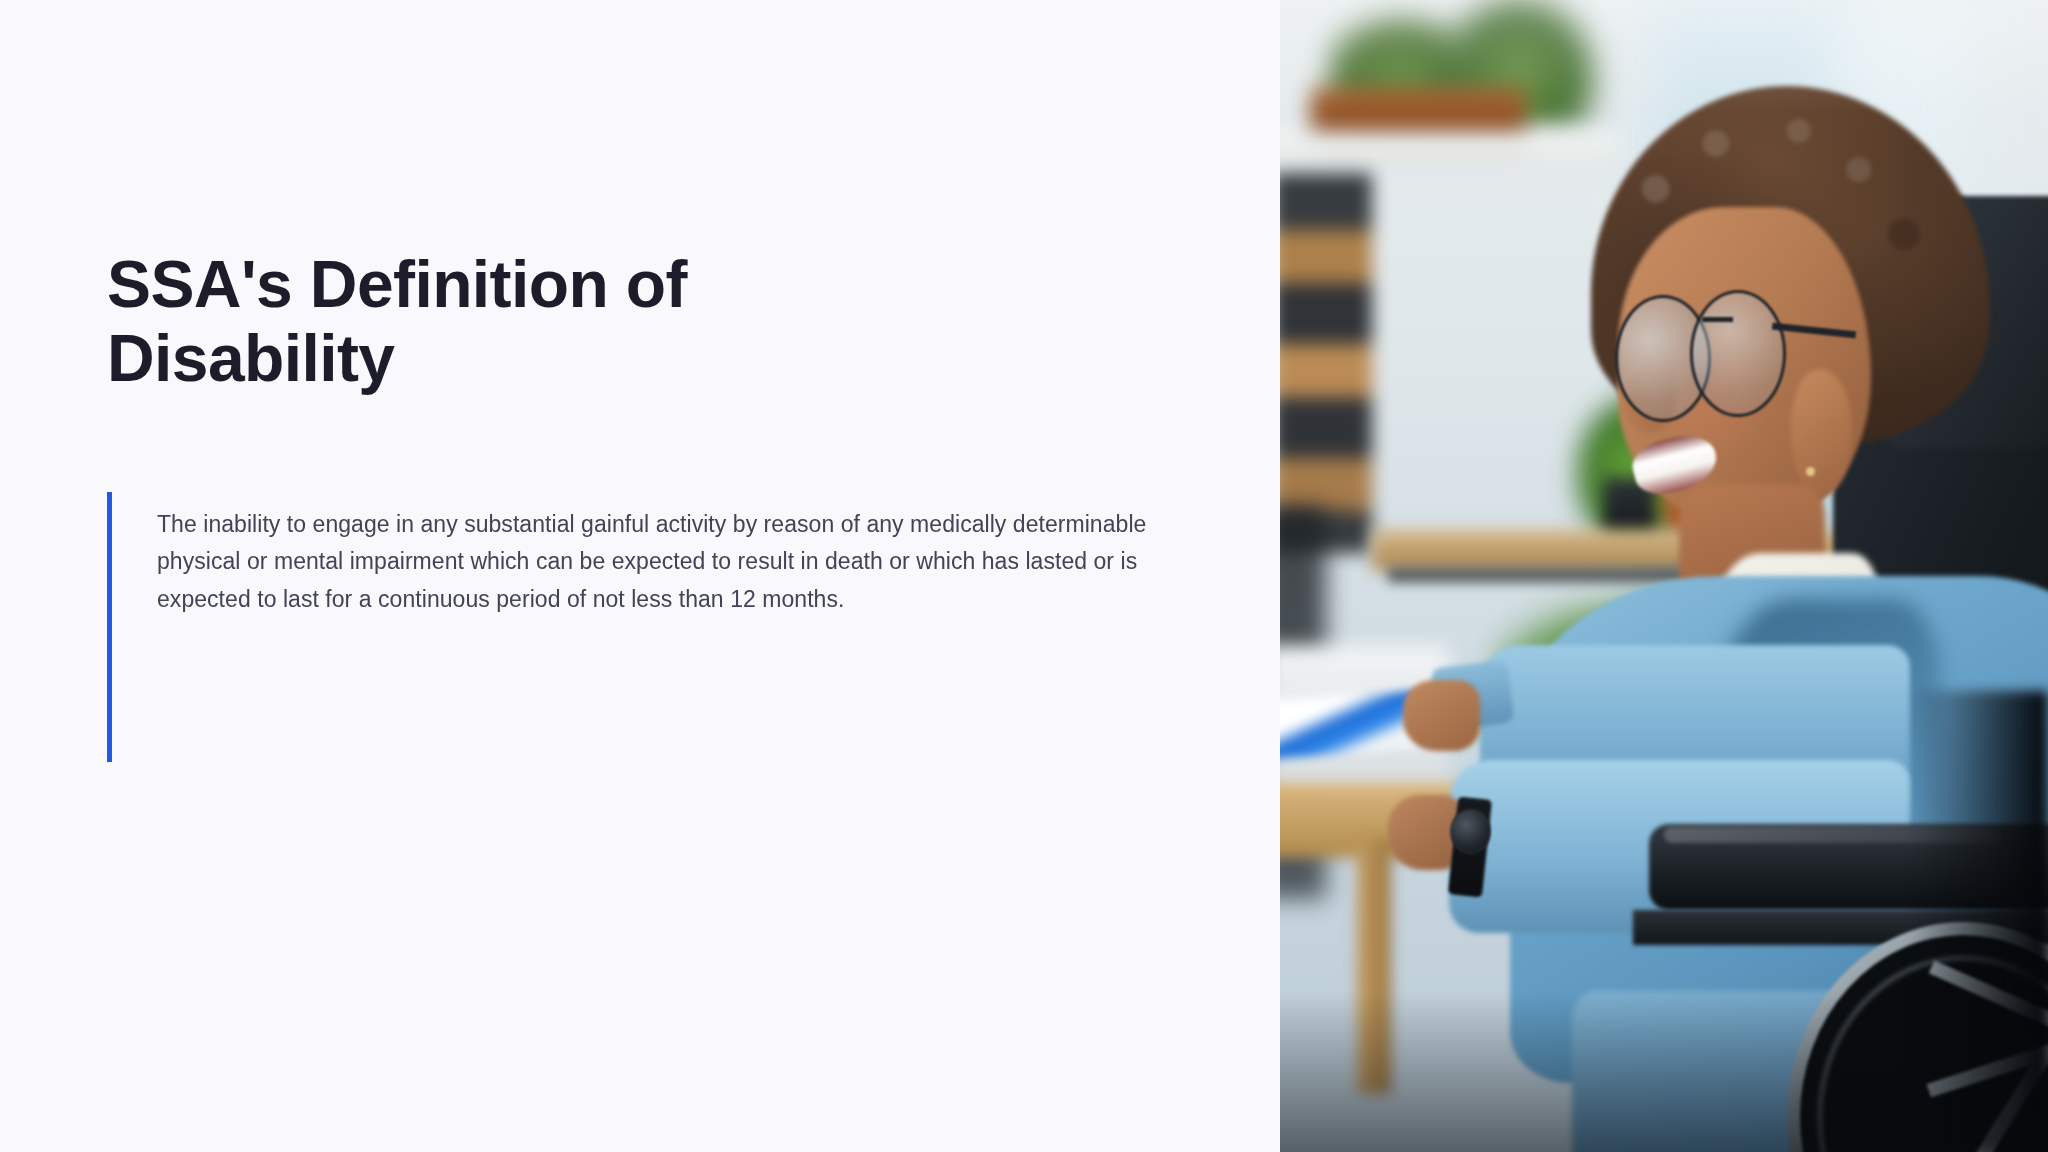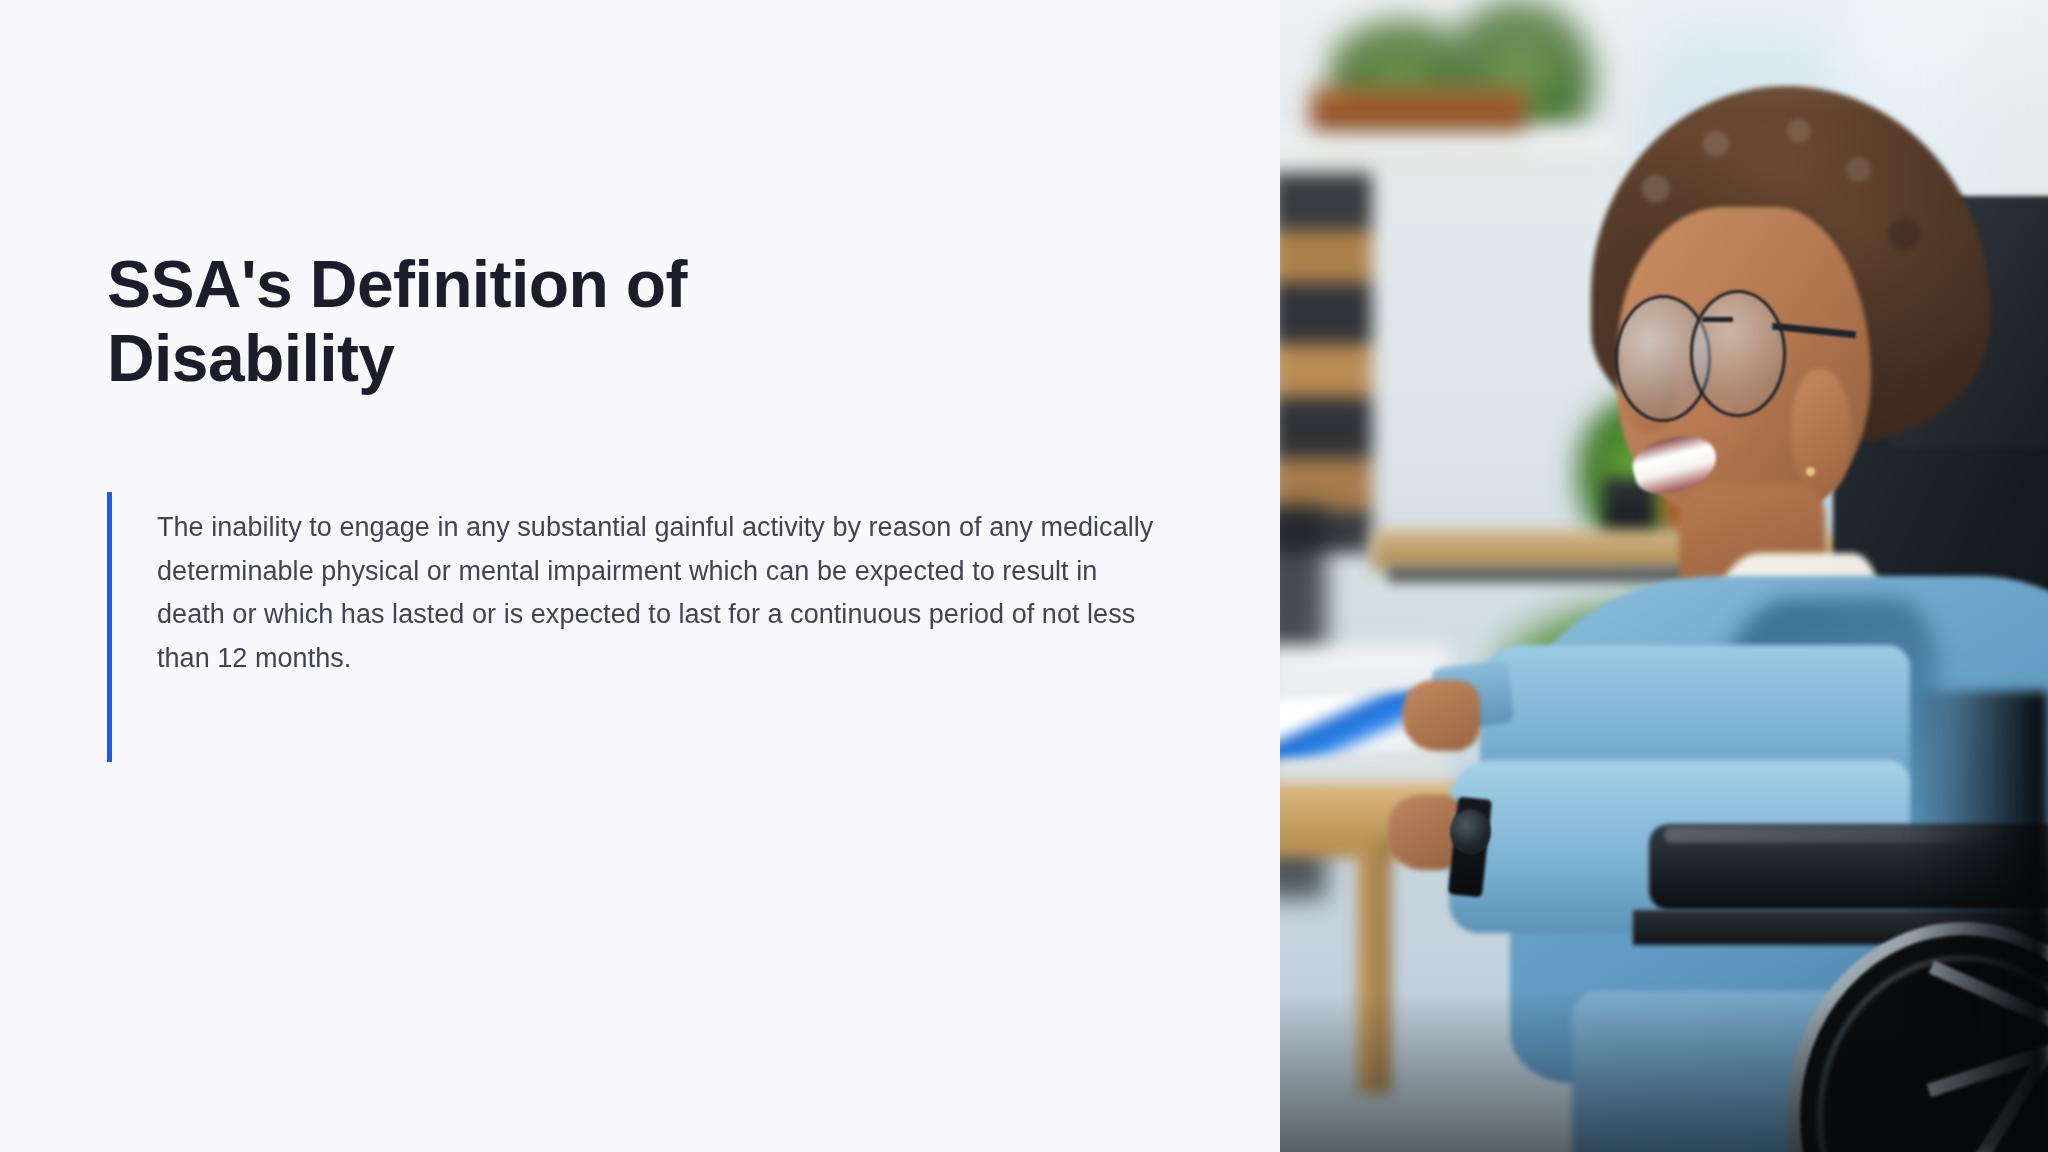--- a/index.html
+++ b/index.html
@@ -38,21 +38,21 @@
   
   .quote-block{
     position:absolute;
     left:107px; top:492px;
     width:1060px;
     border-left:5px solid #2259E0;
     padding-left:45px;
     min-height:270px;
   }
   .quote-text{
-    font-size:27px;
+    font-size:23px;
     line-height:1.62;
     color:#424355;
     letter-spacing:0.05px;
     padding-top:14px;
   }
 
   .closing-text{
     position:absolute;
     left:107px; top:793px;
     width:1070px;

